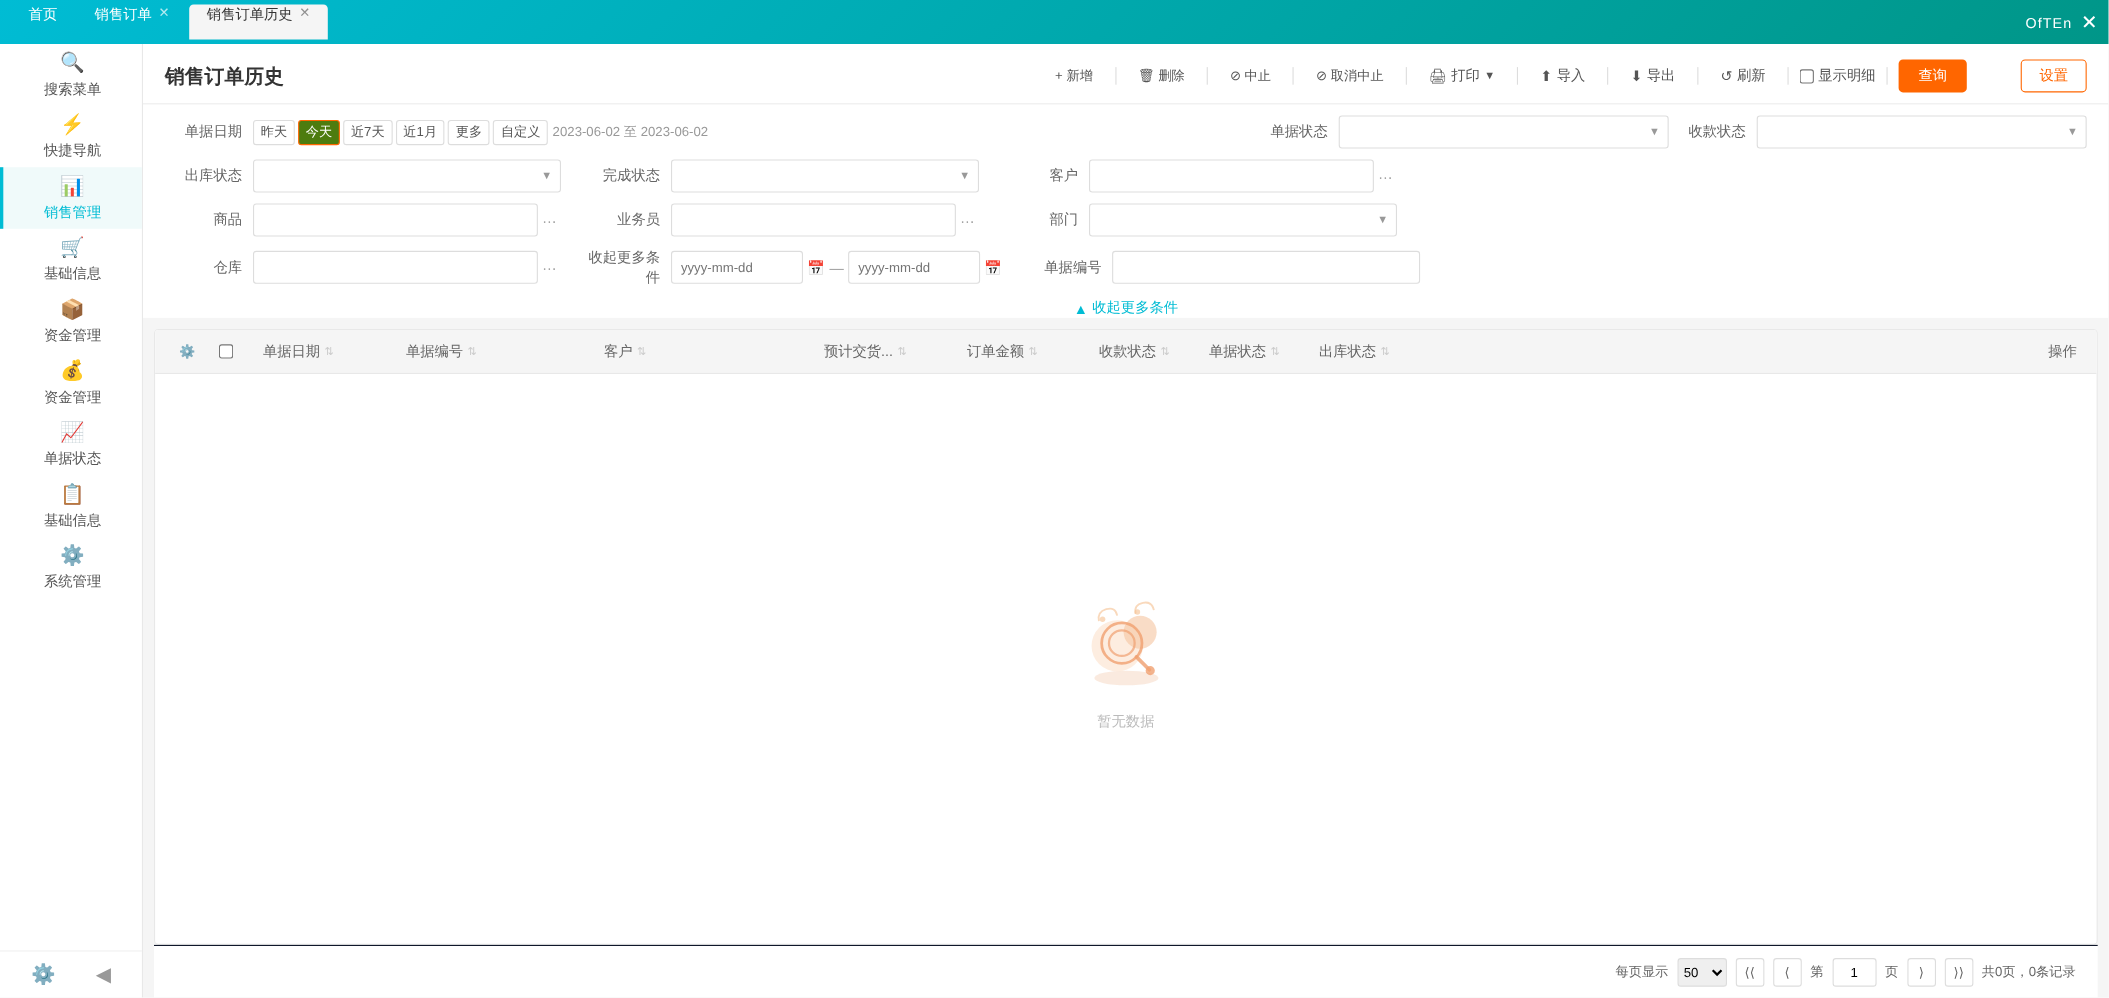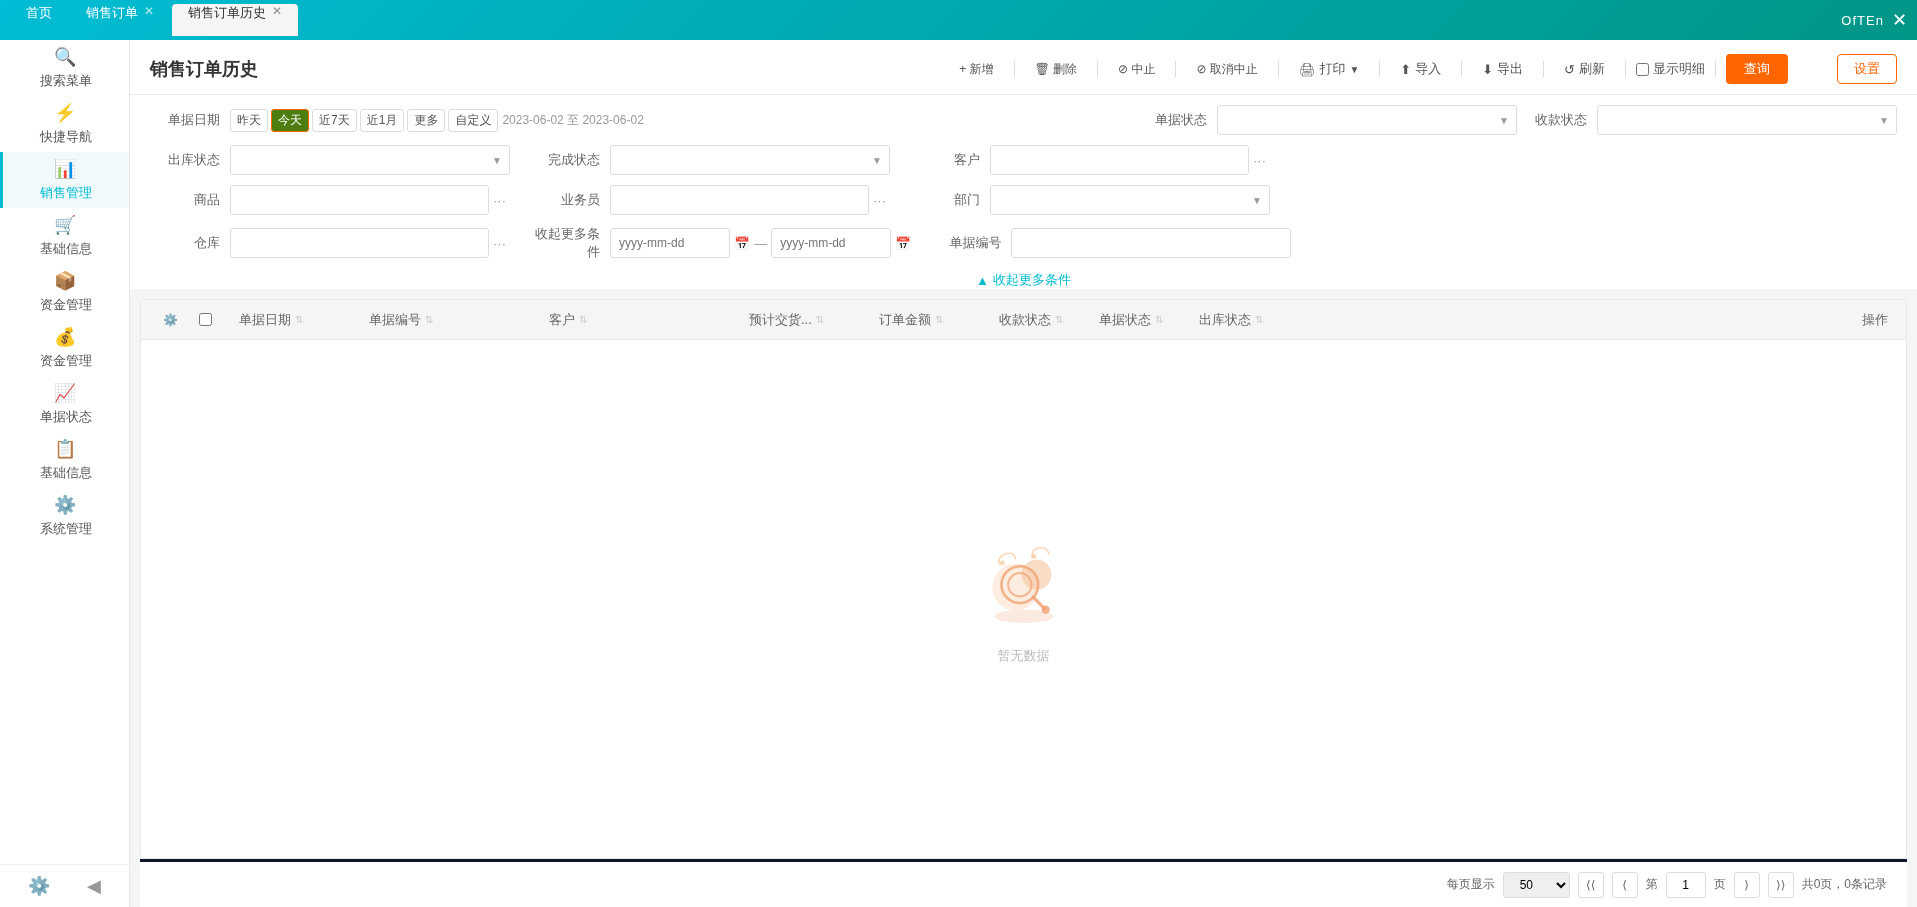--- a/index.html
+++ b/index.html
@@ -323,35 +323,35 @@
     .empty-icon {
       width: 100px;
       height: 100px;
     }
     .empty-text { color: #bbb; font-size: 13px; }
 
     
     .pagination {
       height: 48px;
       background: white;
-      border-top: 3px solid #0f172a;
+      border-top: 1px solid #0f172a;
       display: flex;
       align-items: center;
       justify-content: flex-end;
       padding: 0 20px;
       gap: 8px;
       flex-shrink: 0;
       margin: 0 10px;
     }
     .page-size-label { color: #666; font-size: 12px; }
     .page-size-select {
       height: 26px;
       border: 1px solid #ddd;
       border-radius: 3px;
-      padding: 0 12px;
+      padding: 0 1px;
       font-size: 12px;
     }
     .page-nav-btn {
       width: 26px;
       height: 26px;
       border: 1px solid #ddd;
       background: white;
       border-radius: 3px;
       cursor: pointer;
       display: flex;

